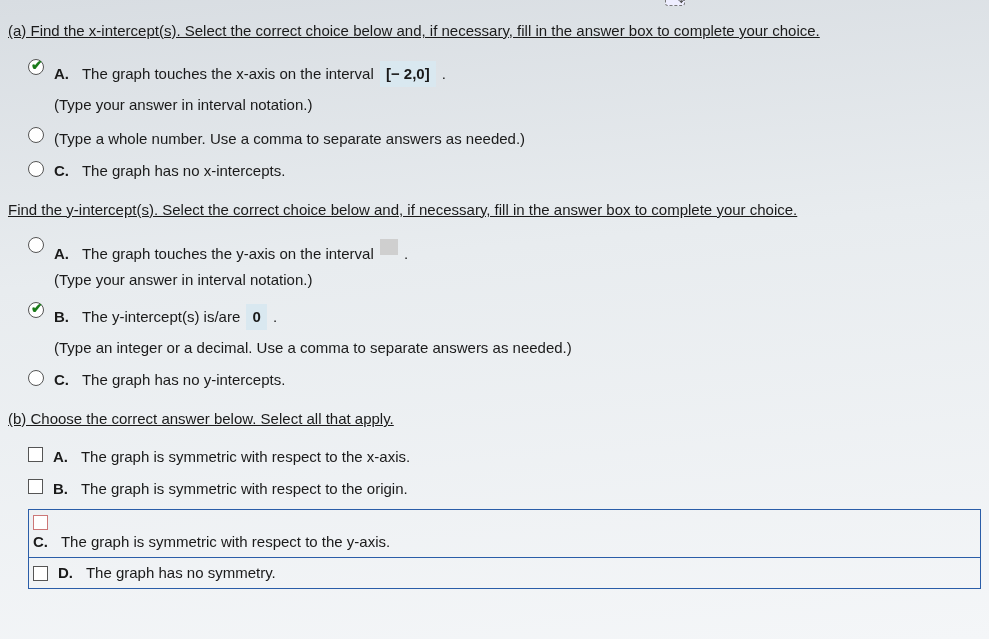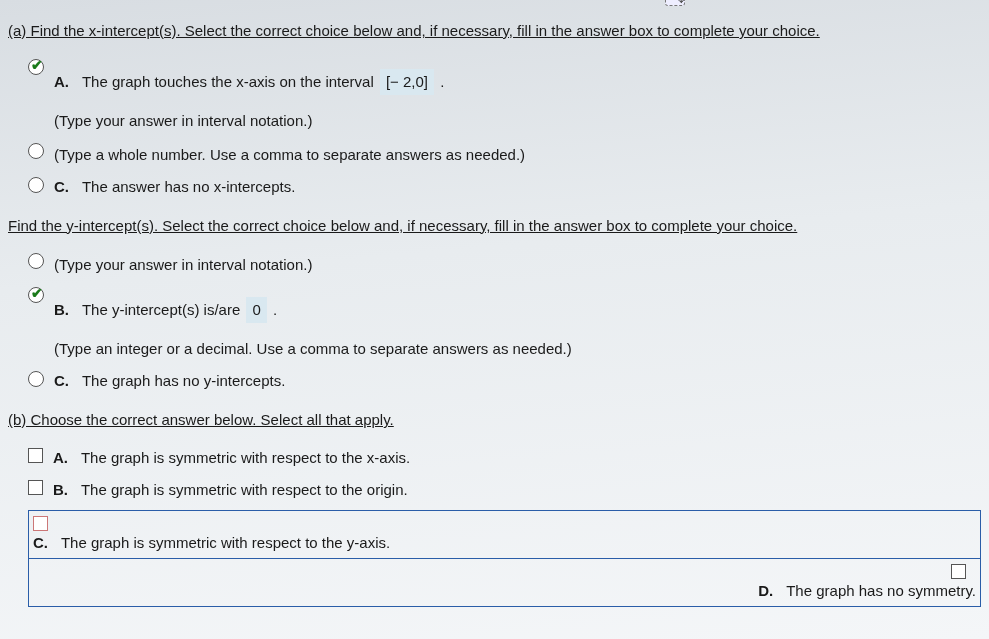--- a/index.html
+++ b/index.html
@@ -73,22 +73,22 @@
     line-height: 1.6;
   }
   .hint-line {
     line-height: 1.6;
     margin-top: 2px;
   }
   .answer-box {
     display: inline-block;
     background: #d9e8f0;
     padding: 1px 6px;
-    margin: 12px 2px;
-    font-weight: normal;
+    margin: 4px 2px;
+    font-weight: bold;
     min-width: 14px;
     min-height: 16px;
     vertical-align: baseline;
     text-align: right;
   }
   .answer-box.empty {
     background: #cfcfcf;
     min-width: 18px;
   }
   .sub-question {
@@ -105,22 +105,21 @@
     align-items: flex-start;
     flex-direction: column;
   }
   .highlighted-row-d {
     border: 1.5px solid #2a5da8;
     border-top: none;
     padding: 3px 4px;
     margin-left: 20px;
     margin-right: 0;
     display: flex;
-    align-items: flex-end;
-    flex-direction: column;
+    align-items: center;
   }
   .top-handle {
     position: absolute;
     top: -6px;
     left: 665px;
     width: 20px;
     height: 12px;
     border: 1px dashed #777;
     border-radius: 3px;
     background: #eef;
@@ -159,30 +158,34 @@
     <div class="option-body">
       <div class="hint-line">(Type a whole number. Use a comma to separate answers as needed.)</div>
     </div>
   </div>
 
   <div class="option-row">
     <div class="radio"></div>
     <div class="option-body">
       <div class="option-line">
         <span class="bold-letter">C.</span>
-        <span>The answer has no x-intercepts.</span>
+        <span>The graph has no x-intercepts.</span>
       </div>
     </div>
   </div>
 
   <div class="sub-question">Find the y-intercept(s). Select the correct choice below and, if necessary, fill in the answer box to complete your choice.</div>
 
   <div class="option-row">
     <div class="radio"></div>
     <div class="option-body">
+      <div class="option-line">
+        <span class="bold-letter">A.</span>
+        <span>The graph touches the y-axis on the interval </span><span class="answer-box empty"></span><span> .</span>
+      </div>
       <div class="hint-line">(Type your answer in interval notation.)</div>
     </div>
   </div>
 
   <div class="option-row">
     <div class="radio checked"></div>
     <div class="option-body">
       <div class="option-line">
         <span class="bold-letter">B.</span>
         <span>The y-intercept(s) is/are </span><span class="answer-box">0</span><span> .</span>

